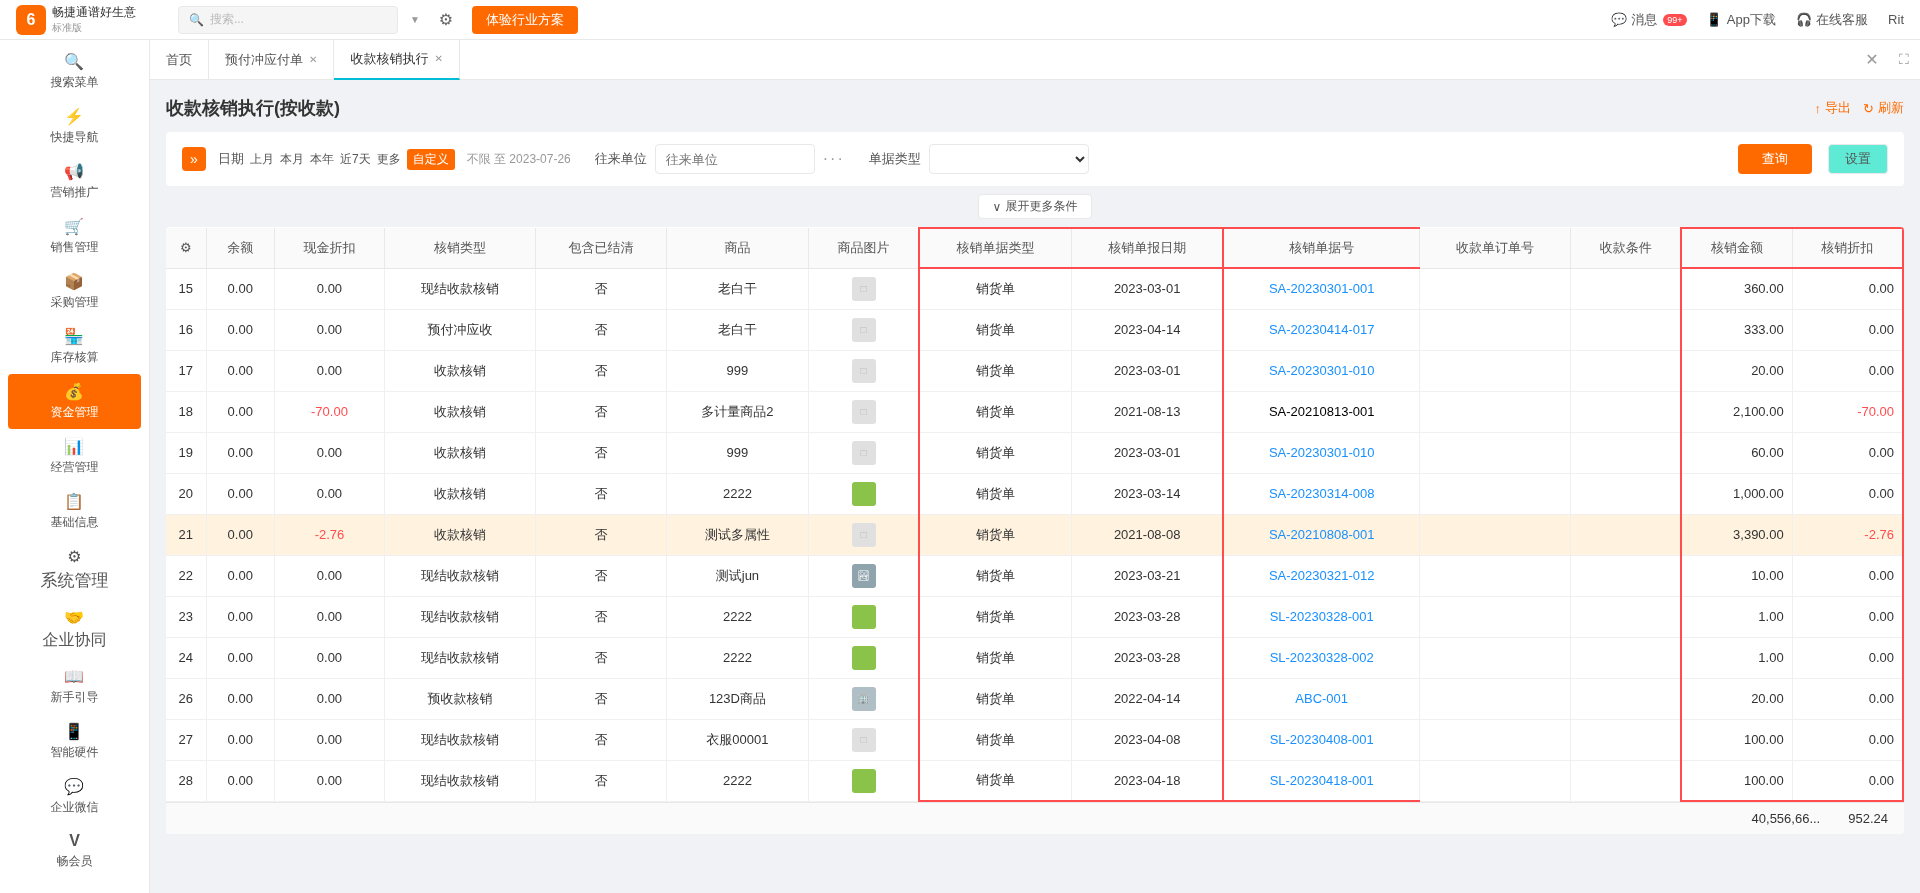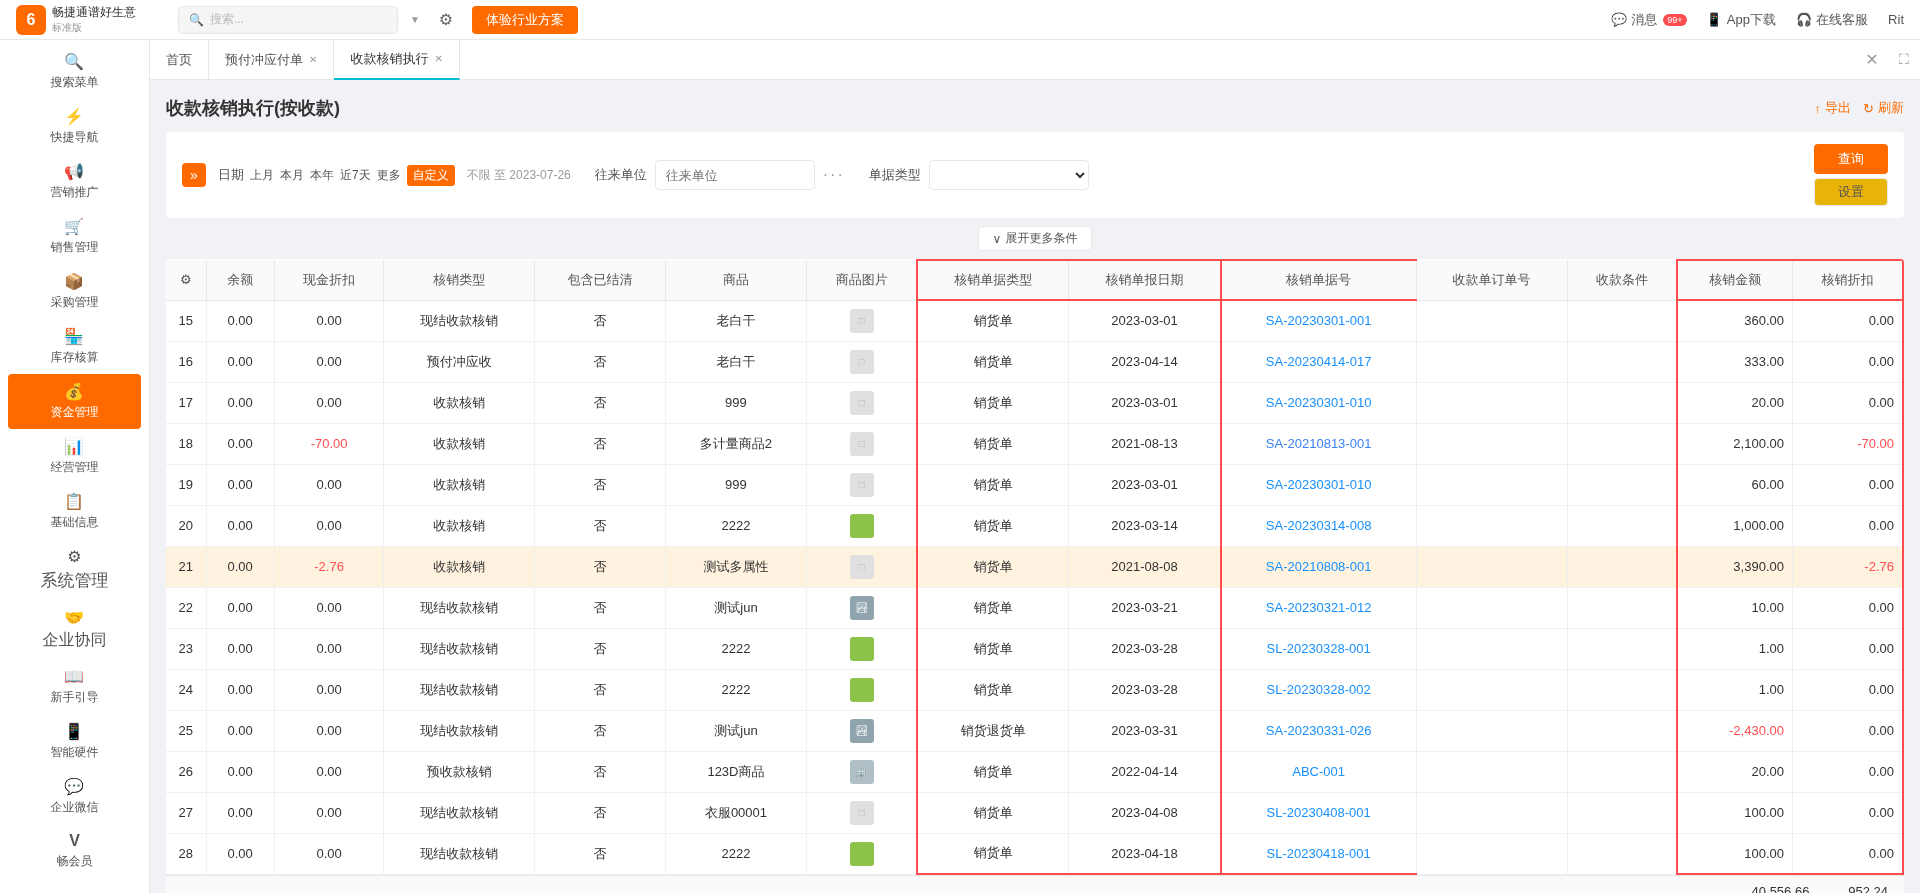--- a/index.html
+++ b/index.html
@@ -171,23 +171,23 @@
           <span style="color:#999;font-size:16px;letter-spacing:2px;">···</span>
         </div>
 
         <div style="display:flex;align-items:center;gap:8px;margin-left:12px;">
           <span style="color:#555;font-size:13px;">单据类型</span>
           <select style="border:1px solid #e8e8e8;border-radius:4px;padding:4px 10px;font-size:13px;color:#333;width:160px;height:30px;background:#fff;outline:none;">
             <option></option>
           </select>
         </div>
 
-        <div style="margin-left:auto;display:flex;flex-direction:column;gap:4px;">
+        <div style="margin-left:auto;display:flex;flex-direction:row;gap:16px;">
           <button style="background:#ff6a00;color:#fff;border:none;border-radius:4px;padding:6px 24px;font-size:13px;cursor:pointer;">查询</button>
-          <button style="border:1px solid #e8e8e8;background:#eab308;color:#555;border-radius:4px;padding:4px 16px;font-size:13px;cursor:pointer;">设置</button>
+          <button style="border:1px solid #e8e8e8;background:#5eead4;color:#555;border-radius:4px;padding:4px 16px;font-size:13px;cursor:pointer;">设置</button>
         </div>
       </div>
 
       <div style="display:flex;justify-content:center;margin-bottom:8px;">
         <div style="display:flex;align-items:center;gap:4px;color:#555;font-size:12px;cursor:pointer;background:#fff;border:1px solid #e8e8e8;border-radius:4px;padding:3px 14px;">
           <span>∨</span>
           <span>展开更多条件</span>
         </div>
       </div>
 
@@ -271,21 +271,21 @@
     <td style="padding:8px;text-align:center;border-bottom:1px solid #f0f0f0;border-right:1px solid #f0f0f0;">0.00</td>
     <td style="padding:8px;text-align:center;border-bottom:1px solid #f0f0f0;border-right:1px solid #f0f0f0;color:#ff4d4f;">-70.00</td>
     <td style="padding:8px;text-align:center;border-bottom:1px solid #f0f0f0;border-right:1px solid #f0f0f0;">收款核销</td>
     <td style="padding:8px;text-align:center;border-bottom:1px solid #f0f0f0;border-right:1px solid #f0f0f0;">否</td>
     <td style="padding:8px;text-align:center;border-bottom:1px solid #f0f0f0;border-right:1px solid #f0f0f0;">多计量商品2</td>
     <td style="padding:8px;text-align:center;border-bottom:1px solid #f0f0f0;border-right:1px solid #f0f0f0;">
                   <div style="width:24px;height:24px;background:#e0e0e0;border-radius:3px;margin:0 auto;display:flex;align-items:center;justify-content:center;color:#bbb;font-size:10px;">□</div>
                 </td>
     <td style="padding:8px;text-align:center;border-bottom:1px solid #f0f0f0;border-right:1px solid #f0f0f0;border-left:2px solid #ff4d4f;">销货单</td>
     <td style="padding:8px;text-align:center;border-bottom:1px solid #f0f0f0;border-right:2px solid #ff4d4f;">2021-08-13</td>
-    <td style="padding:8px;text-align:center;border-bottom:1px solid #f0f0f0;border-right:1px solid #f0f0f0;border-left:2px solid #ff4d4f;"><span style="color:#3b82f6;cursor:pointer;">SA-20210813-001</span></td>
+    <td style="padding:8px;text-align:center;border-bottom:1px solid #f0f0f0;border-right:1px solid #f0f0f0;border-left:2px solid #ff4d4f;"><span style="color:#000000;cursor:pointer;">SA-20210813-001</span></td>
     <td style="padding:8px;text-align:center;border-bottom:1px solid #f0f0f0;border-right:1px solid #f0f0f0;"></td>
     <td style="padding:8px;text-align:center;border-bottom:1px solid #f0f0f0;border-right:1px solid #f0f0f0;"></td>
     <td style="padding:8px;text-align:right;border-bottom:1px solid #f0f0f0;border-right:1px solid #f0f0f0;border-left:2px solid #ff4d4f;">2,100.00</td>
     <td style="padding:8px;text-align:right;border-bottom:1px solid #f0f0f0;border-right:2px solid #ff4d4f;color:#ff4d4f;">-70.00</td>
   </tr>
               <tr>
     <td style="padding:8px;text-align:center;border-bottom:1px solid #f0f0f0;border-right:1px solid #f0f0f0;">19</td>
     <td style="padding:8px;text-align:center;border-bottom:1px solid #f0f0f0;border-right:1px solid #f0f0f0;">0.00</td>
     <td style="padding:8px;text-align:center;border-bottom:1px solid #f0f0f0;border-right:1px solid #f0f0f0;">0.00</td>
     <td style="padding:8px;text-align:center;border-bottom:1px solid #f0f0f0;border-right:1px solid #f0f0f0;">收款核销</td>
@@ -383,38 +383,20 @@
     <td style="padding:8px;text-align:center;border-bottom:1px solid #f0f0f0;border-right:1px solid #f0f0f0;">2222</td>
     <td style="padding:8px;text-align:center;border-bottom:1px solid #f0f0f0;border-right:1px solid #f0f0f0;">
                   <div style="width:24px;height:24px;background:#8bc34a;border-radius:3px;margin:0 auto;"></div>
                 </td>
     <td style="padding:8px;text-align:center;border-bottom:1px solid #f0f0f0;border-right:1px solid #f0f0f0;border-left:2px solid #ff4d4f;">销货单</td>
     <td style="padding:8px;text-align:center;border-bottom:1px solid #f0f0f0;border-right:2px solid #ff4d4f;">2023-03-28</td>
     <td style="padding:8px;text-align:center;border-bottom:1px solid #f0f0f0;border-right:1px solid #f0f0f0;border-left:2px solid #22c55e;"><span style="color:#1890ff;cursor:pointer;">SL-20230328-002</span></td>
     <td style="padding:8px;text-align:center;border-bottom:1px solid #f0f0f0;border-right:1px solid #f0f0f0;"></td>
     <td style="padding:8px;text-align:center;border-bottom:1px solid #f0f0f0;border-right:1px solid #f0f0f0;"></td>
     <td style="padding:8px;text-align:right;border-bottom:1px solid #f0f0f0;border-right:1px solid #f0f0f0;border-left:2px solid #ff4d4f;">1.00</td>
-    <td style="padding:8px;text-align:right;border-bottom:1px solid #f0f0f0;border-right:2px solid #ff4d4f;">0.00</td>
-  </tr>
-              <tr>
-    <td style="padding:8px;text-align:center;border-bottom:1px solid #f0f0f0;border-right:1px solid #f0f0f0;">25</td>
-    <td style="padding:8px;text-align:center;border-bottom:1px solid #f0f0f0;border-right:1px solid #f0f0f0;">0.00</td>
-    <td style="padding:8px;text-align:center;border-bottom:1px solid #f0f0f0;border-right:1px solid #f0f0f0;">0.00</td>
-    <td style="padding:8px;text-align:center;border-bottom:1px solid #f0f0f0;border-right:1px solid #f0f0f0;">现结收款核销</td>
-    <td style="padding:8px;text-align:center;border-bottom:1px solid #f0f0f0;border-right:1px solid #f0f0f0;">否</td>
-    <td style="padding:8px;text-align:center;border-bottom:1px solid #f0f0f0;border-right:1px solid #f0f0f0;">测试jun</td>
-    <td style="padding:8px;text-align:center;border-bottom:1px solid #f0f0f0;border-right:1px solid #f0f0f0;">
-                  <div style="width:24px;height:24px;background:#90a4ae;border-radius:3px;margin:0 auto;display:flex;align-items:center;justify-content:center;color:#fff;font-size:10px;">🏞</div>
-                </td>
-    <td style="padding:8px;text-align:center;border-bottom:1px solid #f0f0f0;border-right:1px solid #f0f0f0;border-left:2px solid #ff4d4f;">销货退货单</td>
-    <td style="padding:8px;text-align:center;border-bottom:1px solid #f0f0f0;border-right:2px solid #ff4d4f;">2023-03-31</td>
-    <td style="padding:8px;text-align:center;border-bottom:1px solid #f0f0f0;border-right:1px solid #f0f0f0;border-left:2px solid #ff4d4f;"><span style="color:#1890ff;cursor:pointer;">SA-20230331-026</span></td>
-    <td style="padding:8px;text-align:center;border-bottom:1px solid #f0f0f0;border-right:1px solid #f0f0f0;"></td>
-    <td style="padding:8px;text-align:center;border-bottom:1px solid #f0f0f0;border-right:1px solid #f0f0f0;"></td>
-    <td style="padding:8px;text-align:right;border-bottom:1px solid #f0f0f0;border-right:1px solid #f0f0f0;border-left:2px solid #ff4d4f;color:#ff4d4f;">-2,430.00</td>
     <td style="padding:8px;text-align:right;border-bottom:1px solid #f0f0f0;border-right:2px solid #ff4d4f;">0.00</td>
   </tr>
               <tr>
     <td style="padding:8px;text-align:center;border-bottom:1px solid #f0f0f0;border-right:1px solid #f0f0f0;">26</td>
     <td style="padding:8px;text-align:center;border-bottom:1px solid #f0f0f0;border-right:1px solid #f0f0f0;">0.00</td>
     <td style="padding:8px;text-align:center;border-bottom:1px solid #f0f0f0;border-right:1px solid #f0f0f0;">0.00</td>
     <td style="padding:8px;text-align:center;border-bottom:1px solid #f0f0f0;border-right:1px solid #f0f0f0;">预收款核销</td>
     <td style="padding:8px;text-align:center;border-bottom:1px solid #f0f0f0;border-right:1px solid #f0f0f0;">否</td>
     <td style="padding:8px;text-align:center;border-bottom:1px solid #f0f0f0;border-right:1px solid #f0f0f0;">123D商品</td>
     <td style="padding:8px;text-align:center;border-bottom:1px solid #f0f0f0;border-right:1px solid #f0f0f0;">

